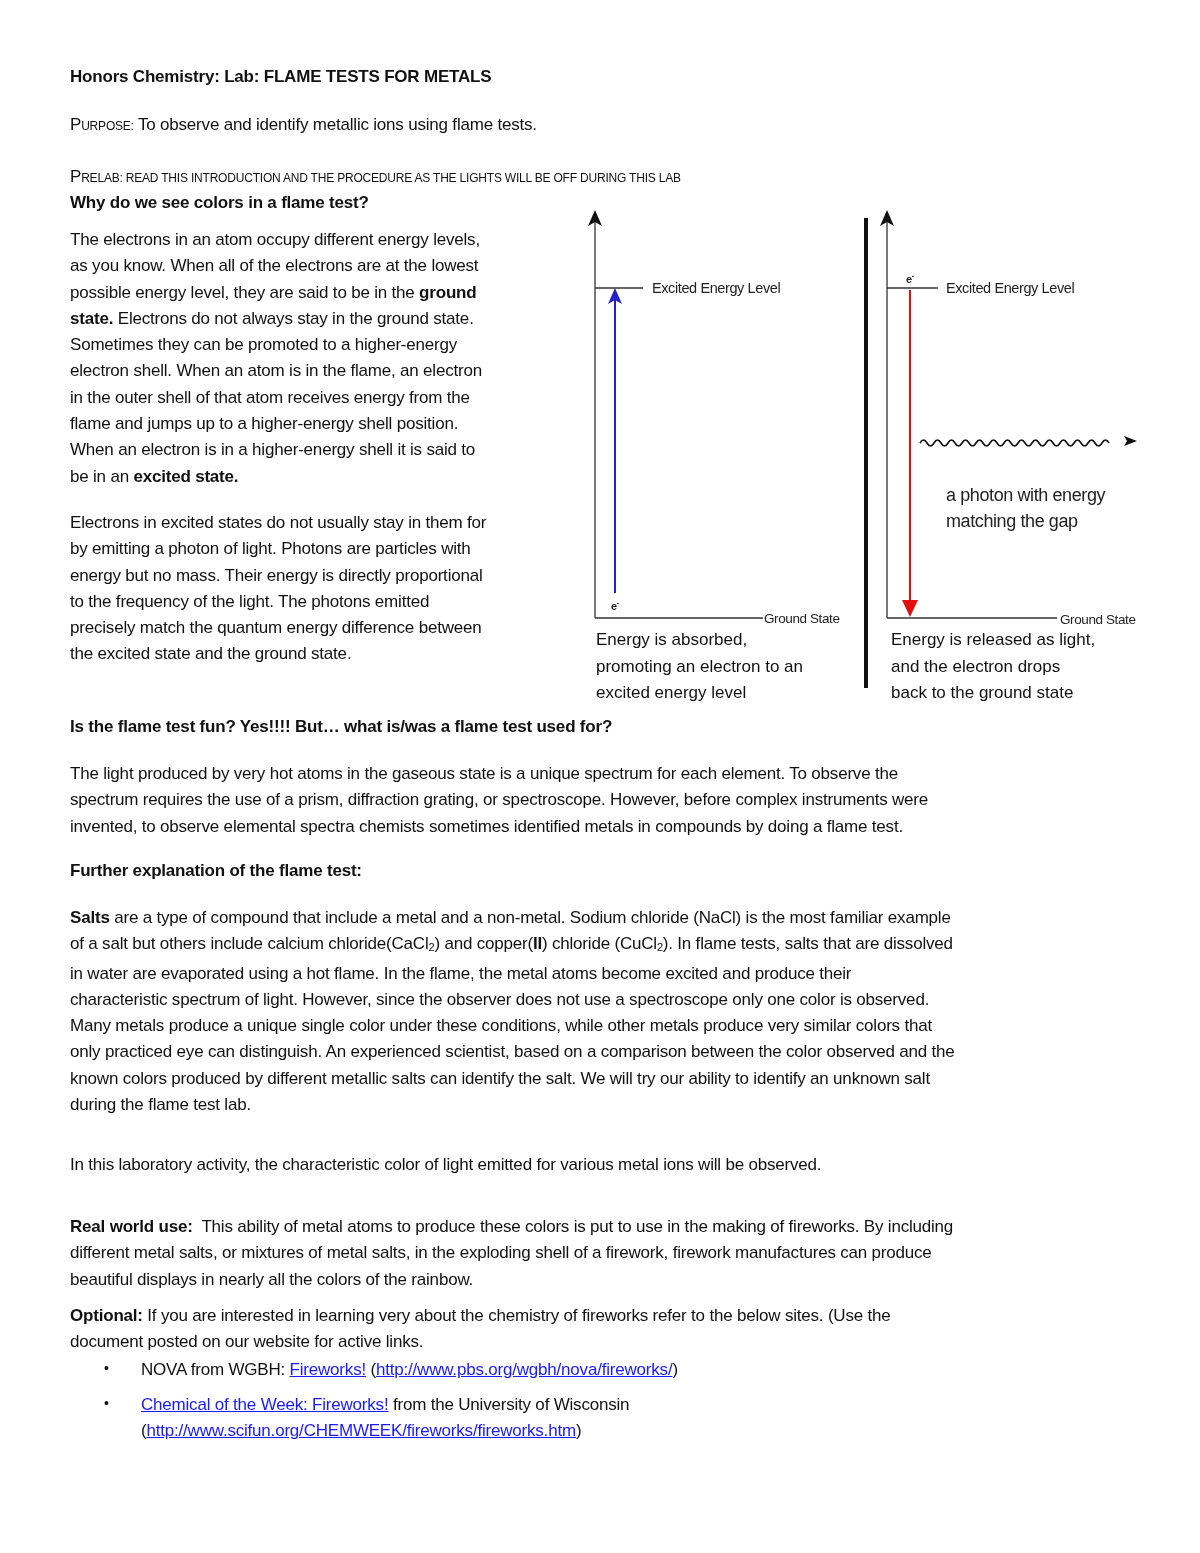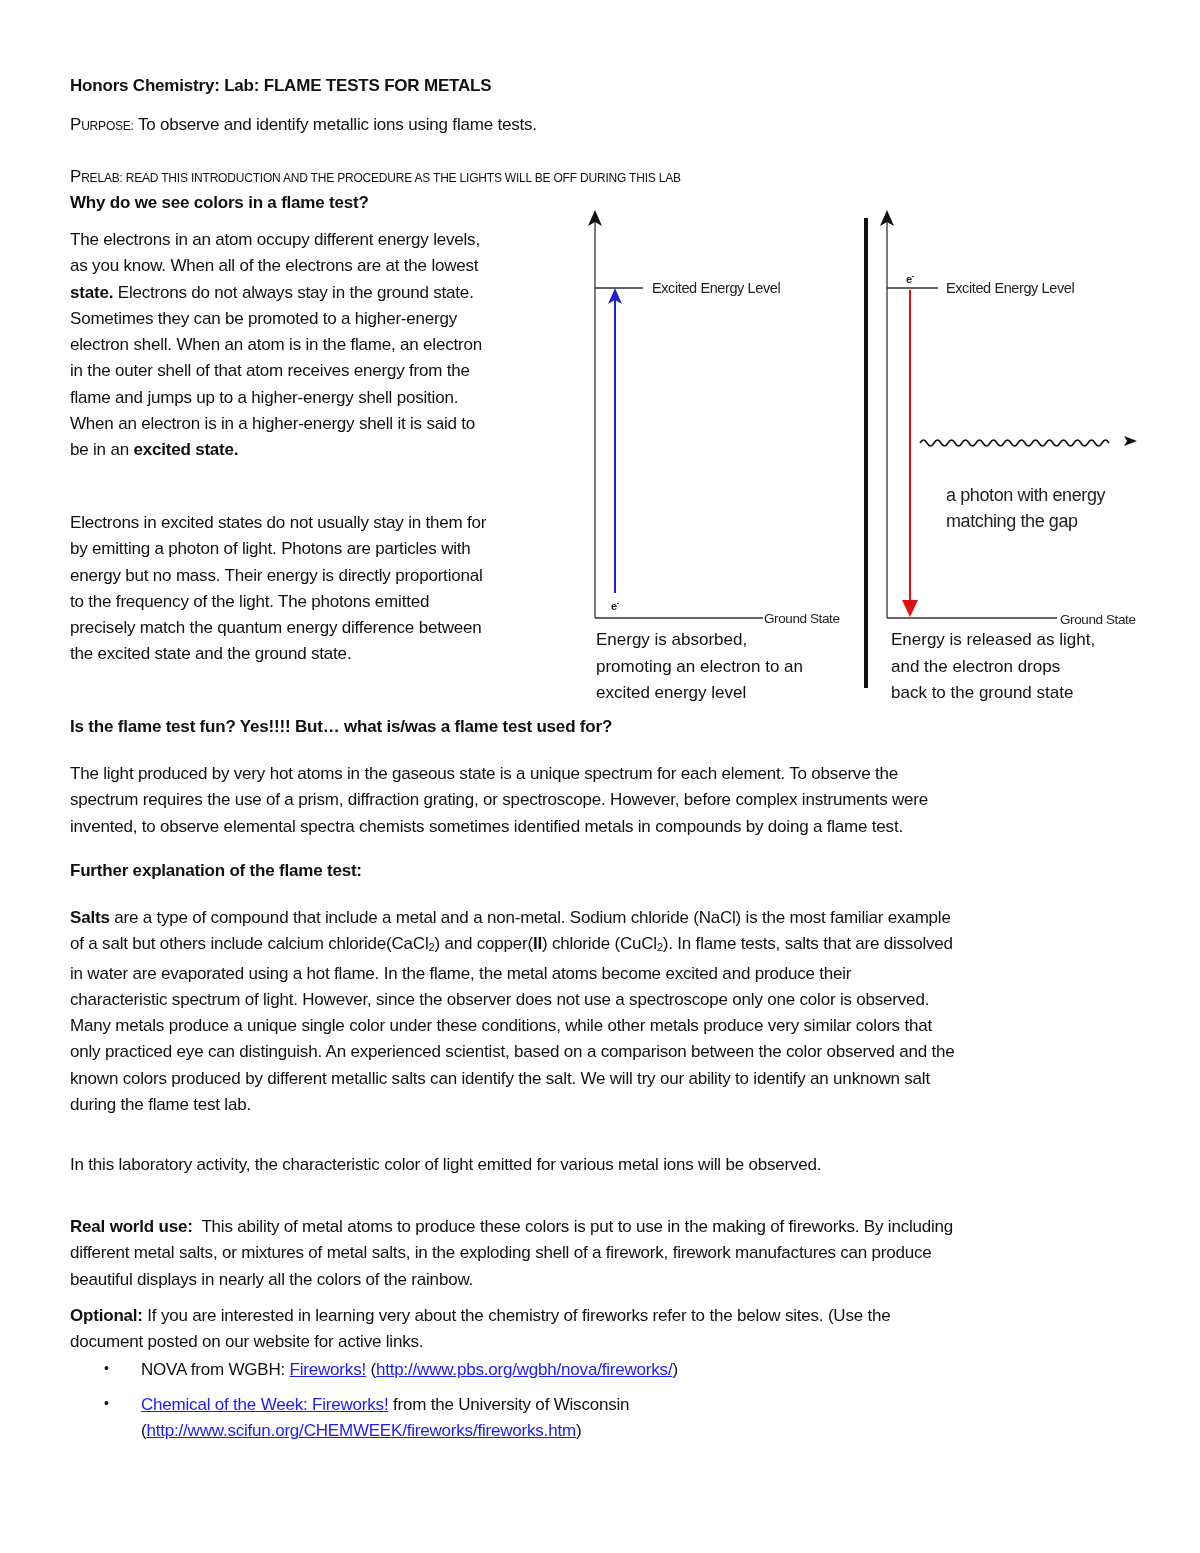--- a/index.html
+++ b/index.html
@@ -13,35 +13,36 @@
   .para div { white-space:nowrap; }
   a.link { color:#1a1aff; text-decoration:underline; }
   .bullet { position:absolute; left:104px; font-size:14px; }
   sub { font-size:11px; vertical-align:-2px; }
   .dlabel { position:absolute; font-family:"Liberation Sans", sans-serif; font-size:14.5px; color:#222; white-space:nowrap; letter-spacing:-0.4px; }
   .cap { position:absolute; font-family:"Liberation Sans", sans-serif; font-size:17px; line-height:26.5px; color:#111; white-space:nowrap; }
 </style>
 </head>
 <body>
 
-<div class="t h" style="top:73px;">Honors Chemistry: Lab: FLAME TESTS FOR METALS</div>
+<div class="t h" style="top:64px;">Honors Chemistry: Lab: FLAME TESTS FOR METALS</div>
 
 <div class="t" style="top:112px;">
   <span class="sc-big">P</span><span class="sc-small">URPOSE:</span><span> To observe and identify metallic ions using flame tests.</span>
 </div>
 
 <div class="t" style="top:164px;">
   <span class="sc-big">P</span><span class="sc-small">RELAB:</span><span class="sc-small"> READ THIS INTRODUCTION AND THE PROCEDURE AS THE LIGHTS WILL BE OFF DURING THIS LAB</span>
 </div>
 
 <div class="t h" style="top:190px;">Why do we see colors in a flame test?</div>
 
 <div class="para" style="top:227px;">
   <div>The electrons in an atom occupy different energy levels,</div>
   <div>as you know. When all of the electrons are at the lowest</div>
+  <div><span>possible energy level, they are said to be in the </span><b>ground</b></div>
   <div><b>state.</b><span> Electrons do not always stay in the ground state.</span></div>
   <div>Sometimes they can be promoted to a higher-energy</div>
   <div>electron shell. When an atom is in the flame, an electron</div>
   <div>in the outer shell of that atom receives energy from the</div>
   <div>flame and jumps up to a higher-energy shell position.</div>
   <div>When an electron is in a higher-energy shell it is said to</div>
   <div><span>be in an </span><b>excited state.</b></div>
 </div>
 
 <div class="para" style="top:510px;">

